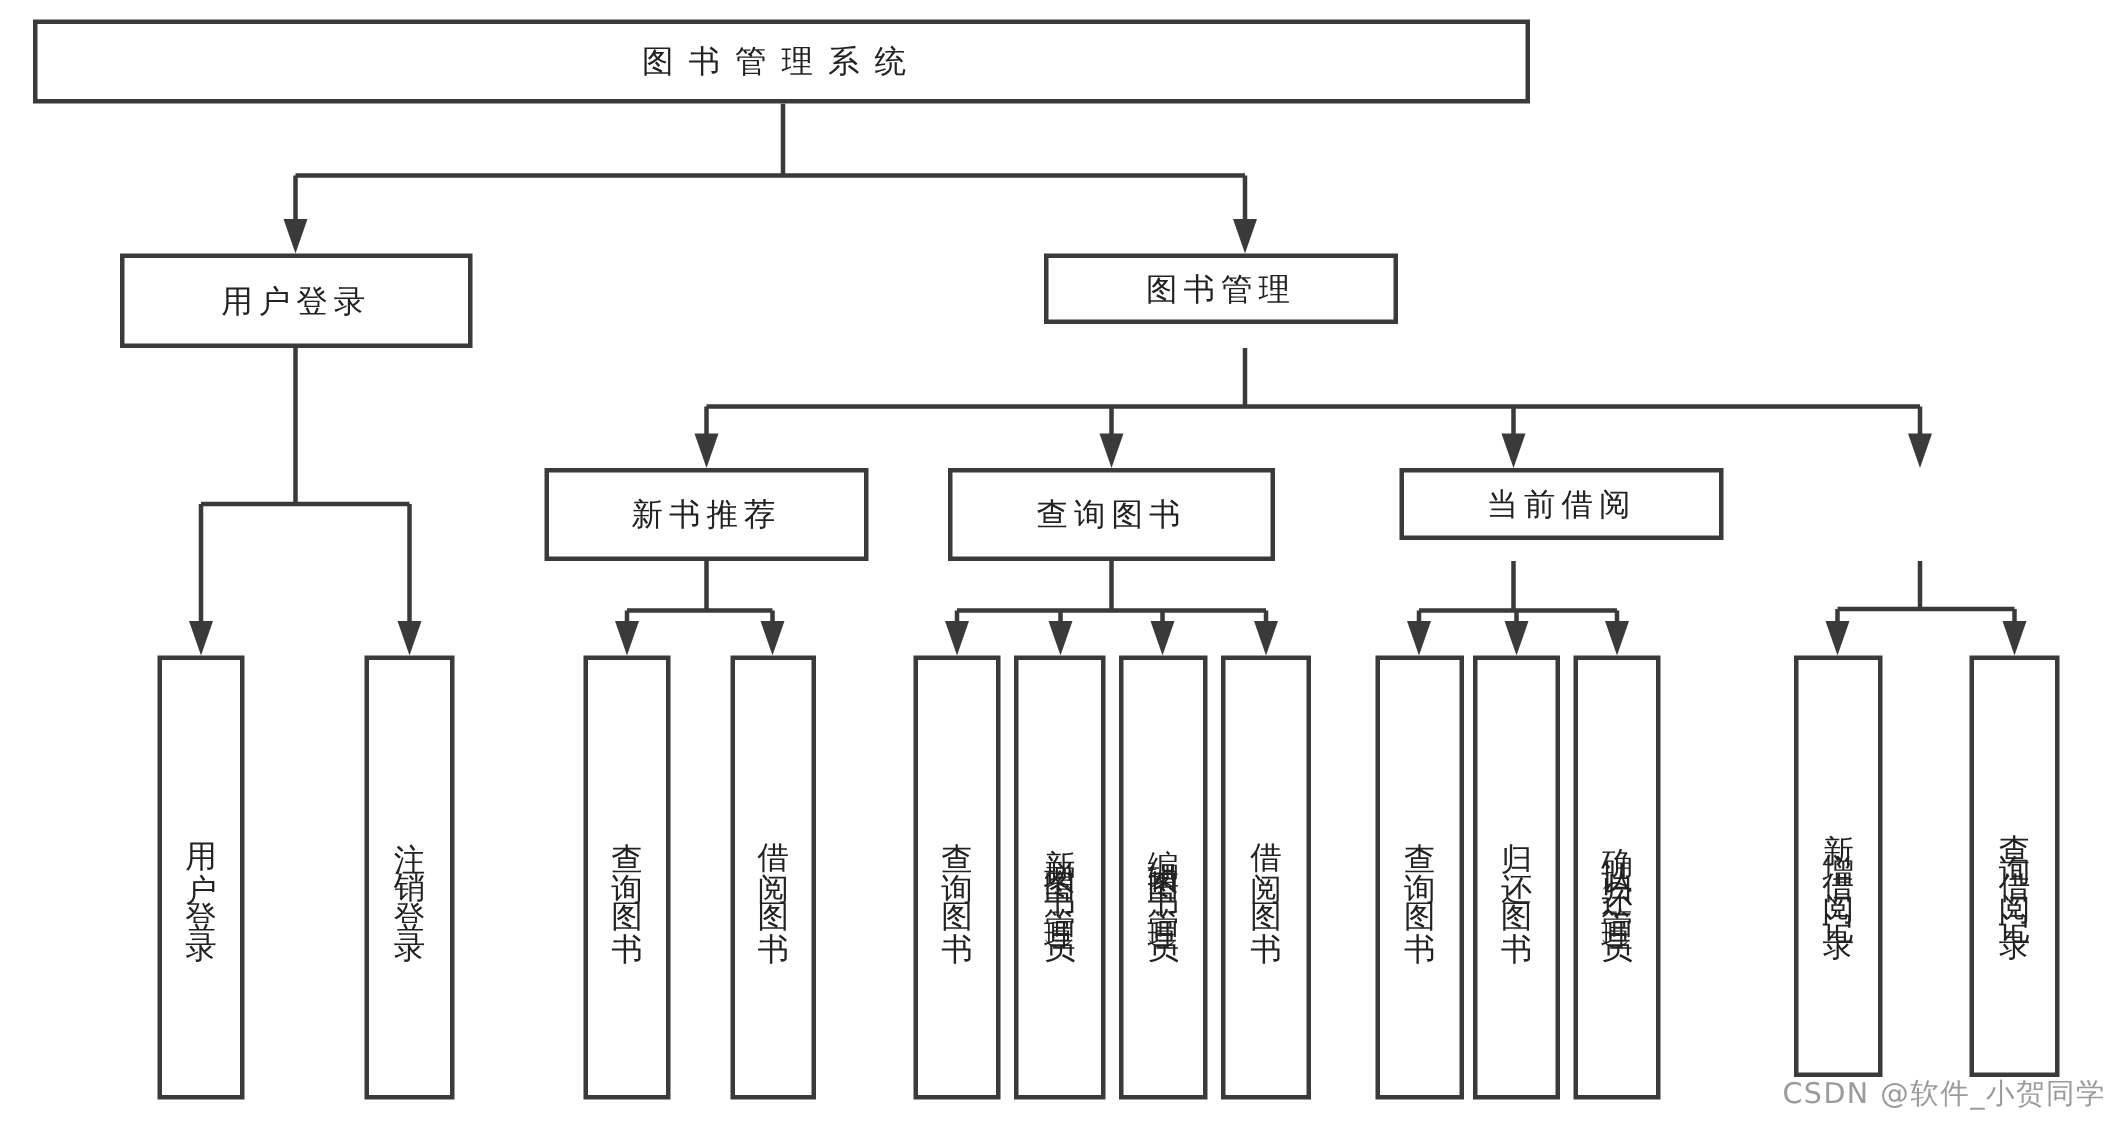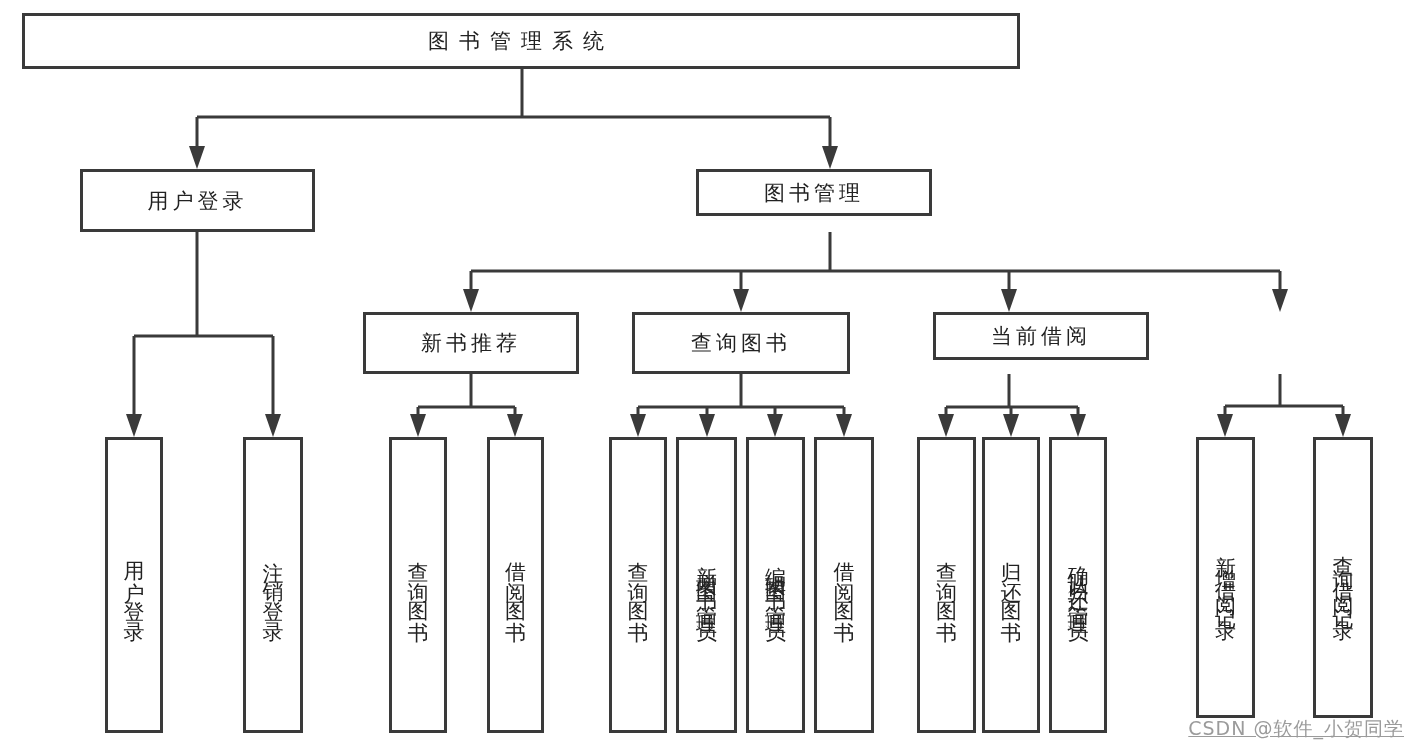--- a/index.html
+++ b/index.html
@@ -41,21 +41,20 @@
   .vnode.ls-m span { letter-spacing: 13px; }
   .vnode.ls-l span { letter-spacing: 8px; }
   #watermark {
     position: absolute;
     left: 1178px; top: 716px; width: 226px;
     text-align: right;
     font-size: 19px;
     color: #9b9b9b;
     letter-spacing: 1px;
     white-space: nowrap;
-    text-decoration: underline;
   }
 </style>
 </head>
 <body>
 
 <div id="canvas">
 
   <svg id="wires" viewBox="0 0 1405 747" xmlns="http://www.w3.org/2000/svg">
     <g stroke="#3a3a3a" stroke-width="3" fill="none">
 

